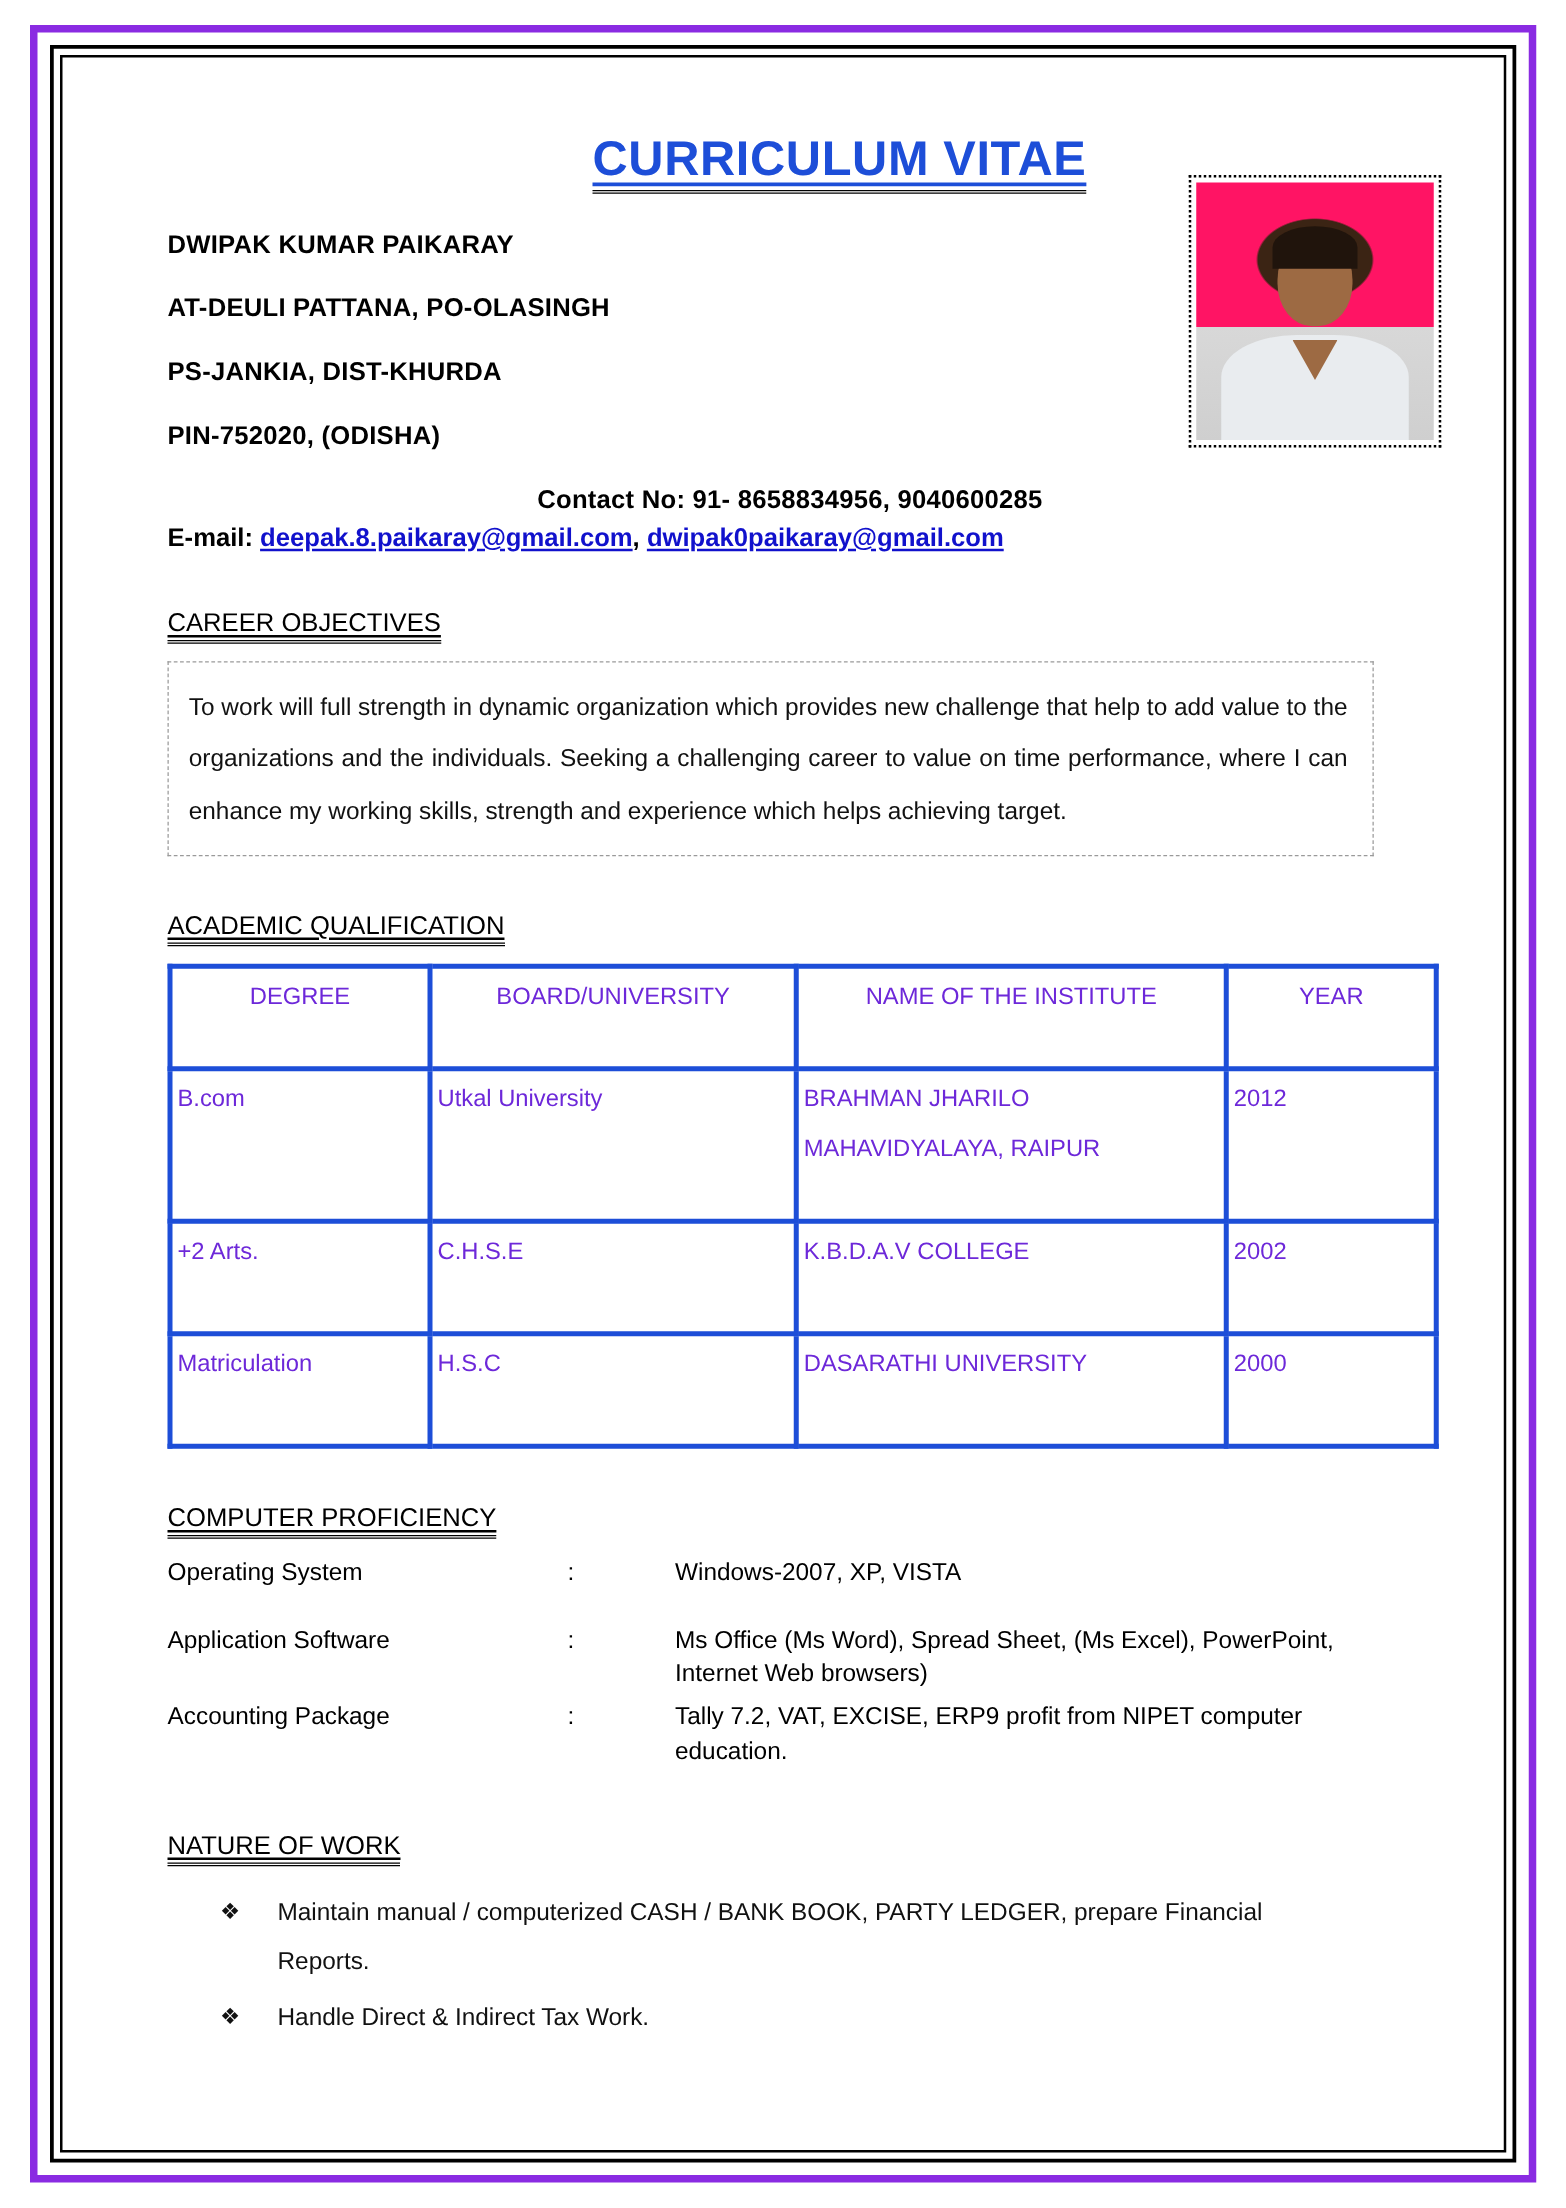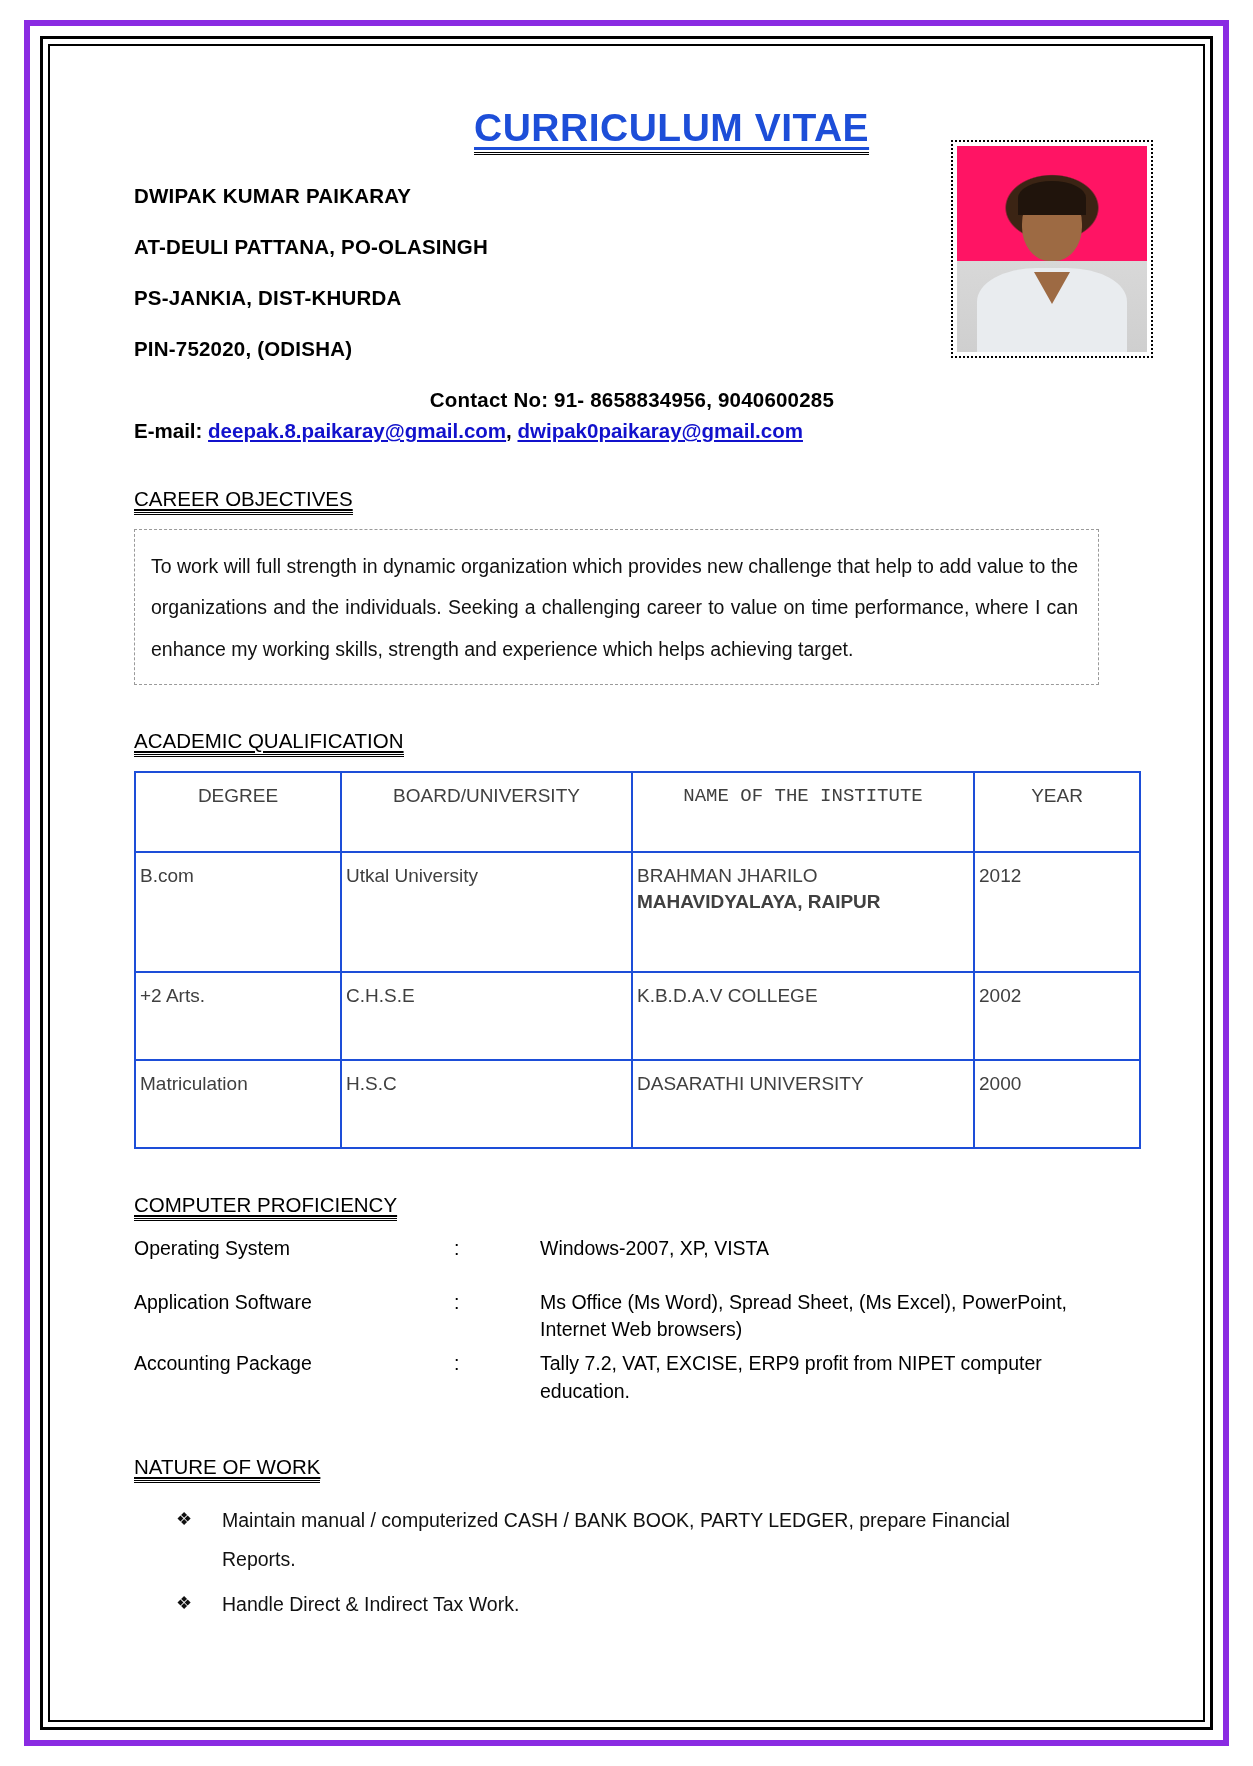--- a/index.html
+++ b/index.html
@@ -131,33 +131,33 @@
     font-weight:400;
   }
 
   
   table.acad{
     border-collapse:collapse;
     width:965px;
     table-layout:fixed;
   }
   table.acad td, table.acad th{
-    border:2px solid #1d4ed8;
-    font-size:19px;font-weight:400;color:#404040;
+    border:4px solid #1d4ed8;
+    font-size:19px;font-weight:400;color:#6d28d9;
     vertical-align:top;
     padding:12px 4px 0 4px;
   }
   table.acad th{font-weight:400;height:66px;}
   .col-deg{width:196px;}
   .col-board{width:281px;}
-  .col-inst{width:332px;font-family:Liberation Mono, monospace;}
+  .col-inst{width:332px;}
   .col-year{width:156px;}
   .row-tall td{height:106px;}
   .row-mid td{height:74px;}
-  .cell-l2{margin-top:4px;font-weight:bold;}
+  .cell-l2{margin-top:18px;}
 
   
   .prof-table{width:965px;border-collapse:collapse;}
   .prof-table td{
     font-size:19.5px;color:#000000;vertical-align:top;
     padding:0 0 26px 0;line-height:1.42;
   }
   .prof-label{width:320px;}
   .prof-colon{width:86px;}
   .prof-val{width:auto;}

